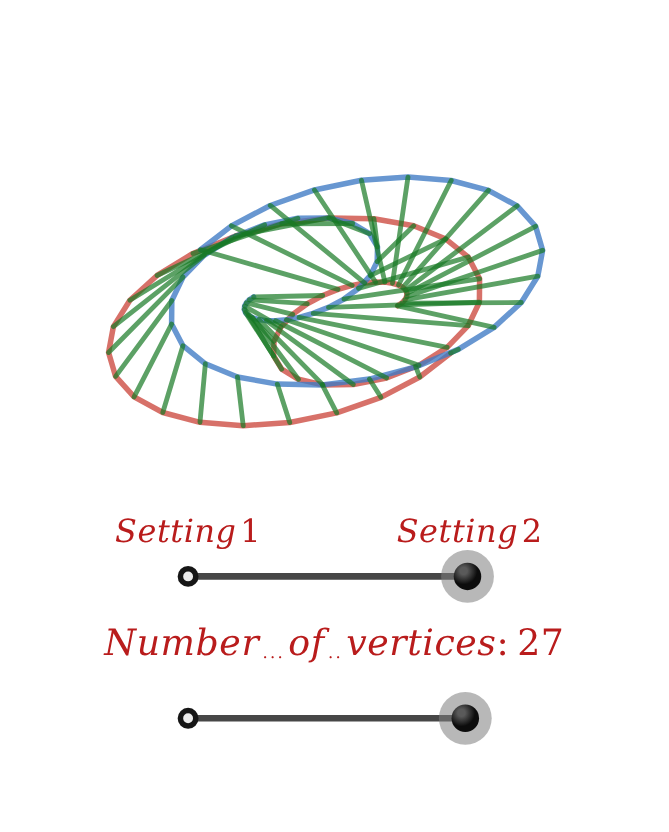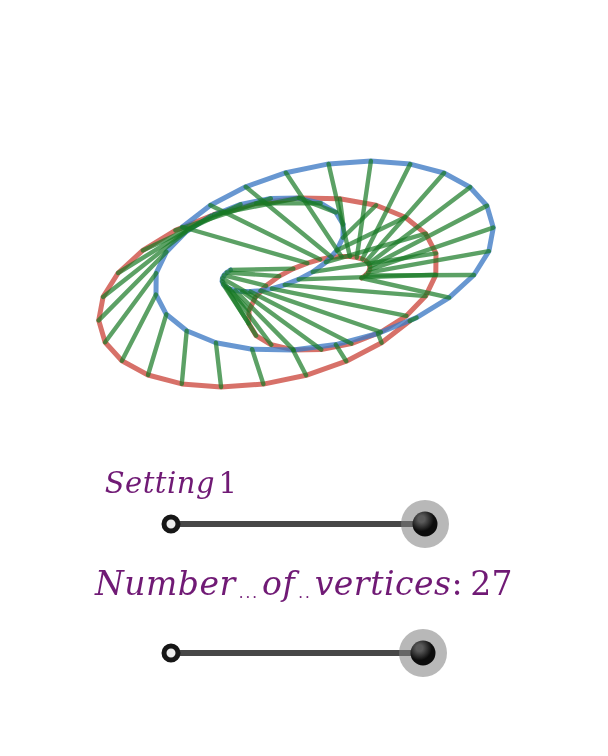--- a/index.html
+++ b/index.html
@@ -1,18 +1,18 @@
 <!DOCTYPE html>
 <html><head>
 <meta charset="utf-8">
 <style>
   html,body{margin:0;padding:0;background:#ffffff;}
   .stage{
     position:relative;width:608px;height:756px;background:#ffffff;overflow:hidden;
-    font-family:"DejaVu Serif","Liberation Serif",serif;color:#701a75;
+    font-family:"DejaVu Serif","Liberation Serif",serif;color:#b91c1c;
   }
   .fig{position:absolute;left:0;top:0;}
   .lbl{
     position:absolute;font-style:italic;font-size:29px;white-space:nowrap;
     transform:translateX(-50%);letter-spacing:0.5px;
   }
   .lbl .up,.lbl2 .up{font-style:normal;}
   .lbl2{
     position:absolute;font-style:italic;font-size:33px;white-space:nowrap;
     left:50%;transform:translateX(-50%);letter-spacing:0.5px;
@@ -99,20 +99,21 @@
         <line x1="369.9" y1="266.7" x2="486.9" y2="205.8" stroke="rgba(23,121,36,0.70)" stroke-width="4.4" stroke-linecap="round"></line>
         <line x1="369.6" y1="269.7" x2="493.3" y2="227.6" stroke="rgba(23,121,36,0.70)" stroke-width="4.4" stroke-linecap="round"></line>
         <line x1="368.0" y1="272.7" x2="488.9" y2="251.1" stroke="rgba(23,121,36,0.70)" stroke-width="4.4" stroke-linecap="round"></line>
         <line x1="365.3" y1="275.5" x2="473.9" y2="275.0" stroke="rgba(23,121,36,0.70)" stroke-width="4.4" stroke-linecap="round"></line>
         <line x1="361.5" y1="278.0" x2="449.2" y2="297.6" stroke="rgba(23,121,36,0.70)" stroke-width="4.4" stroke-linecap="round"></line>
       </g>
     </svg>
 
   <div class="lbl" style="left:171px;top:466px;"><span>Setting</span> <span class="up">1</span></div>
 
+  <div class="lbl" style="left:427px;top:466px;"><span>Setting</span> <span class="up">2</span></div>
 
   <div class="slider" style="left:171px;top:500px;width:254px;">
     <div class="track"></div>
     <div class="min-marker" style="left:0;"></div>
     <div class="halo" style="left: 100%;">
       <div class="dot"></div>
     </div>
   </div>
 
   <div class="lbl2" style="top:564px;"><span>Number</span><span class="gapdots">...</span><span>of</span><span class="gapdots">..</span><span>vertices</span><span class="up">:</span> <span class="up">27</span></div>

